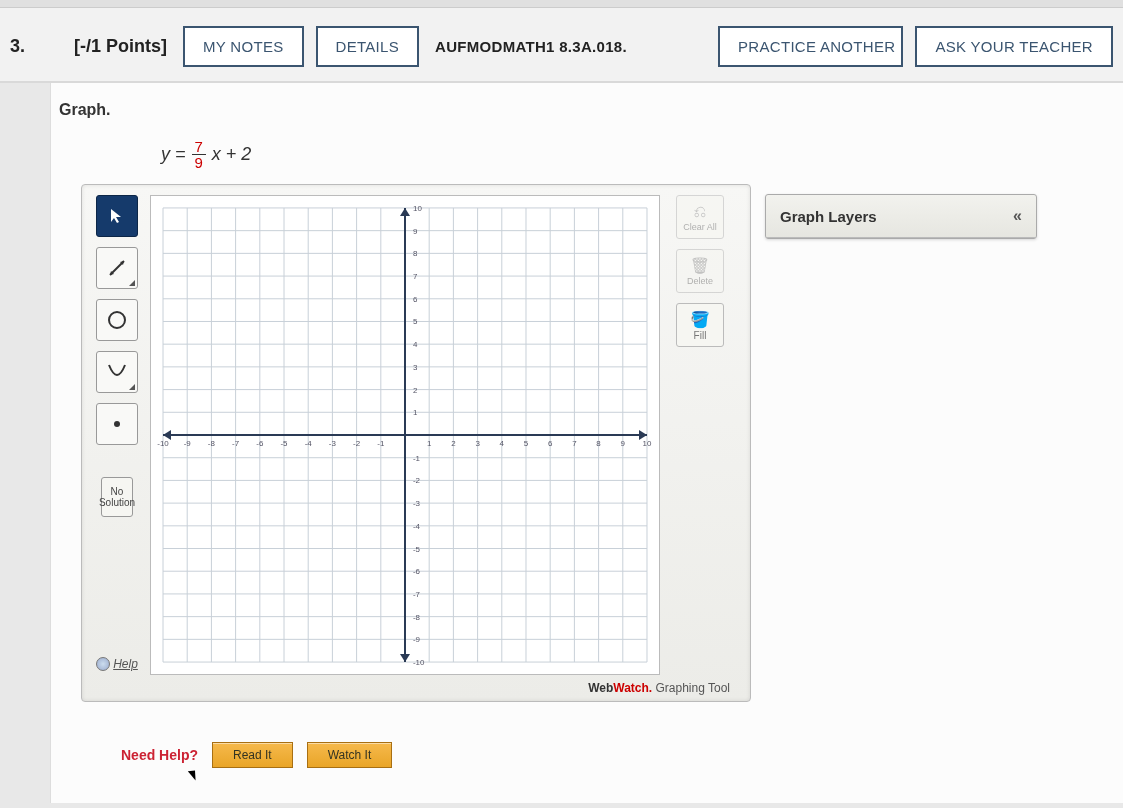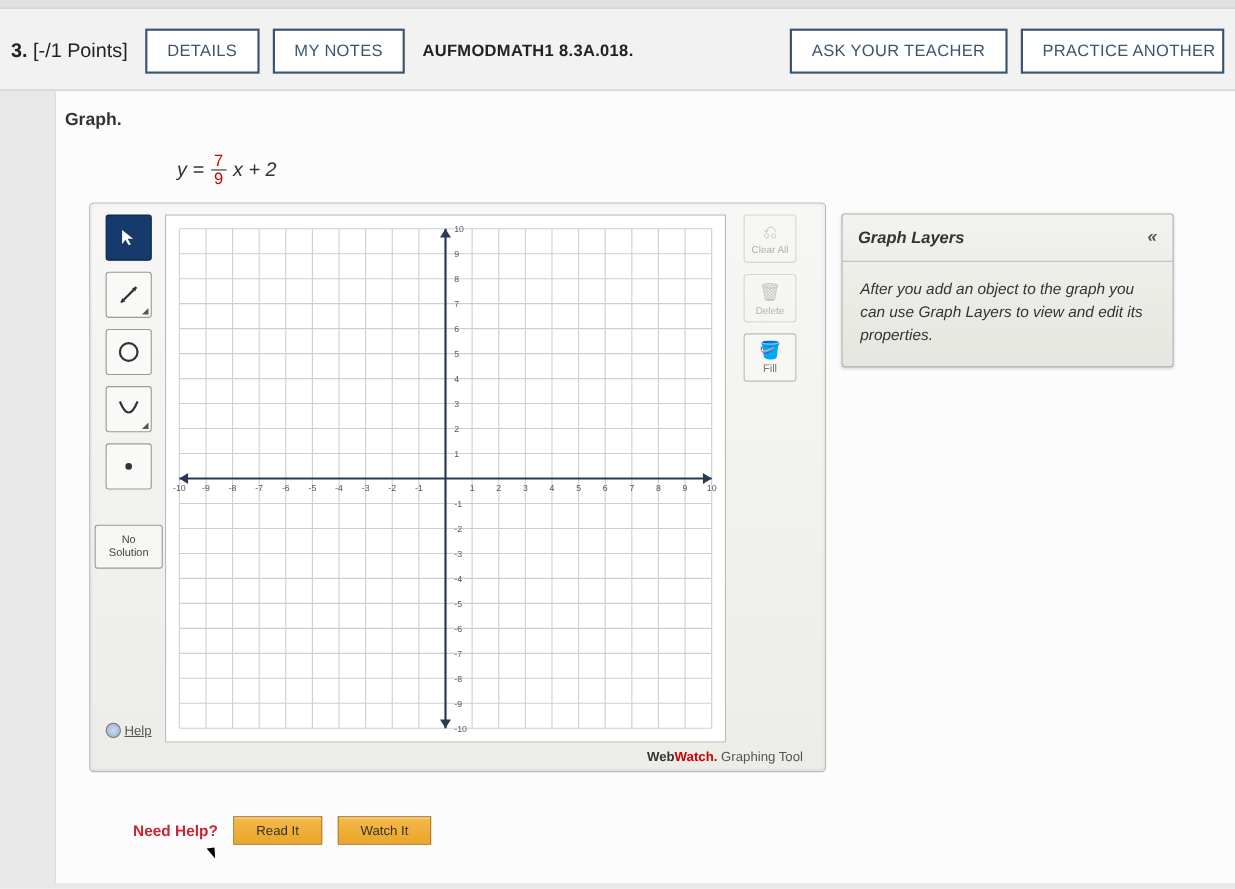--- a/index.html
+++ b/index.html
@@ -72,53 +72,52 @@
     border:1px solid #999;
     border-radius:3px;
     display:flex; align-items:center; justify-content:center;
     font-size:18px; color:#333;
     cursor:pointer;
     position:relative;
   }
   .tool-btn.selected { background:#153a6b; color:#fff; border-color:#0c2647;}
   .tool-btn .corner{position:absolute;right:2px;bottom:2px;width:0;height:0;border-left:6px solid transparent;border-bottom:6px solid #555;}
   .no-sol-btn {
-    width:62px; height:40px;
+    width:32px; height:40px;
     background:#f6f6f2; border:1px solid #999; border-radius:3px;
     font-size:10px; line-height:1.1; text-align:center;
     display:flex;align-items:center;justify-content:center;
     cursor:pointer; color:#444;
   }
-  .help-link { margin-top:130px; font-size:12px; color:#555; text-decoration:underline; display:flex; align-items:center; gap:3px; cursor:pointer;}
+  .help-link { margin-top:130px; font-size:12px; color:#555; text-decoration:underline; display:flex; align-items:center; gap:3px; cursor:pointer;font-style:italic;}
   .help-link::before{content:"";width:12px;height:12px;border:1px solid #777;border-radius:50%;display:inline-block;background:radial-gradient(#cde,#9ac);}
   .grid-wrap { position:relative; width:510px; height:480px; background:#fff; border:1px solid #bbb;}
   .grid-svg { width:100%; height:100%; display:block;}
   .side-tools { display:flex; flex-direction:column; gap:10px; margin-left:8px; width:56px;}
   .side-btn {
     width:48px; height:44px;
     background:#f6f6f2;
     border:1px solid #bbb;
     border-radius:3px;
     display:flex;flex-direction:column;align-items:center;justify-content:center;
     font-size:10px;color:#777;
     cursor:pointer;
   }
   .side-btn .ico{font-size:16px;color:#999;margin-bottom:1px;}
   .footer-credit { text-align:right; font-size:12px; color:#555; margin-top:6px; padding-right:10px;}
   .footer-credit b{color:#333;text-align:right;} .footer-credit .red{color:#c00;font-weight:bold;}
   .layers-panel {
     margin-left:14px;
-    width:302px;
+    width:272px;
     border:1px solid #aaa;
     border-radius:3px;
     background:linear-gradient(#f2f2ee,#e6e6e0);
     box-shadow:0 1px 3px rgba(0,0,0,.15);
     align-self:flex-start;
     margin-top:10px;
-    font-style:italic;
   }
   .layers-head {
     display:flex; justify-content:space-between; align-items:center;
     padding:12px 14px;
     font-weight:bold; font-size:15px; color:#333;
     border-bottom:1px solid #bbb;
   }
   .layers-head .chev{font-size:16px;color:#555;cursor:pointer;}
   .layers-body { padding:14px 16px 18px 16px; font-size:14px; color:#333; line-height:1.5;}
   .need-help {
@@ -138,28 +137,28 @@
   .cursor-arrow::after{content:"";position:absolute;left:70px;top:26px;width:0;height:0;border-left:6px solid #000;border-top:4px solid transparent;border-bottom:8px solid transparent;transform:rotate(-40deg);}
 </style>
 </head>
 <body>
 
 <div class="top-strip"></div>
 
 <div class="header-bar">
   <span class="q-num">
     <span>3.</span>
-    <span style="font-weight:normal;">[-/1 Points]</span>
+    <span style="font-weight:bold;margin-left:44px;">[-/1 Points]</span>
   </span>
+  <button class="hdr-btn">MY NOTES</button>
   <button class="hdr-btn">DETAILS</button>
-  <button class="hdr-btn">MY NOTES</button>
   <span class="assign-id">AUFMODMATH1 8.3A.018.</span>
   <span class="spacer"></span>
+  <button class="hdr-btn" style="padding-right:6px;">PRACTICE ANOTHER</button>
   <button class="hdr-btn">ASK YOUR TEACHER</button>
-  <button class="hdr-btn" style="padding-right:6px;">PRACTICE ANOTHER</button>
 </div>
 
 <div class="content">
   <div class="prompt">Graph.</div>
 
   <div class="equation">
     <span>y =</span>
     <span class="frac">
       <span class="num">7</span>
       <span class="den">9</span>
@@ -318,21 +317,20 @@
       <div class="footer-credit">
         <b>Web</b><span class="red">Watch.</span><span> Graphing Tool</span>
       </div>
     </div>
 
     <div class="layers-panel">
       <div class="layers-head">
         <span>Graph Layers</span>
         <span class="chev">«</span>
       </div>
-      <div class="layers-body">After you add an object to the graph you can use Graph Layers to view and edit its properties.</div>
     </div>
   </div>
 
   <div class="need-help cursor-arrow">
     <span class="need-help-label">Need Help?</span>
     <button class="nh-btn">Read It</button>
     <button class="nh-btn">Watch It</button>
   </div>
 </div>
 

